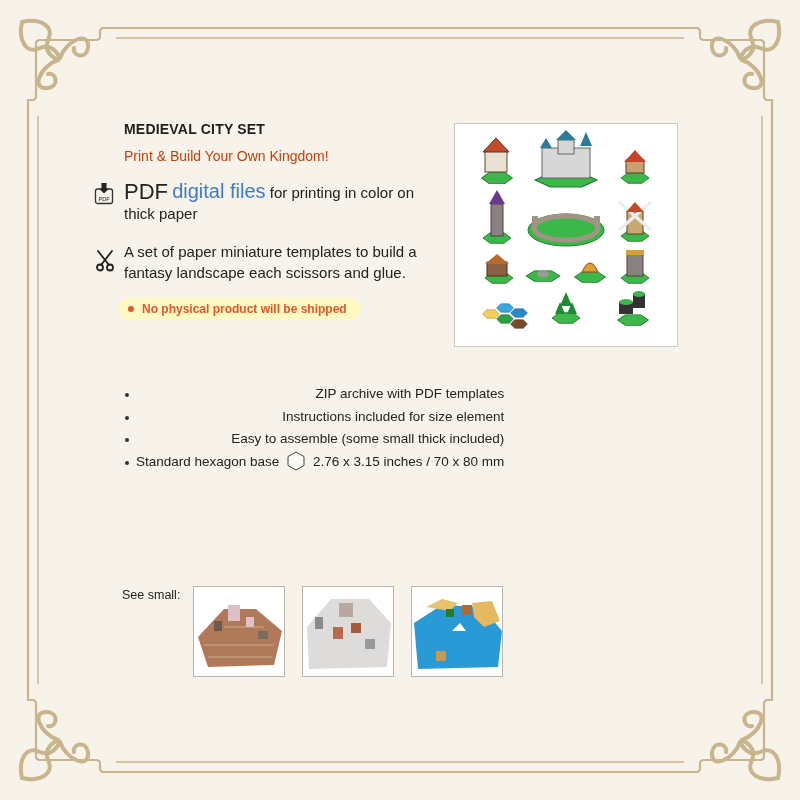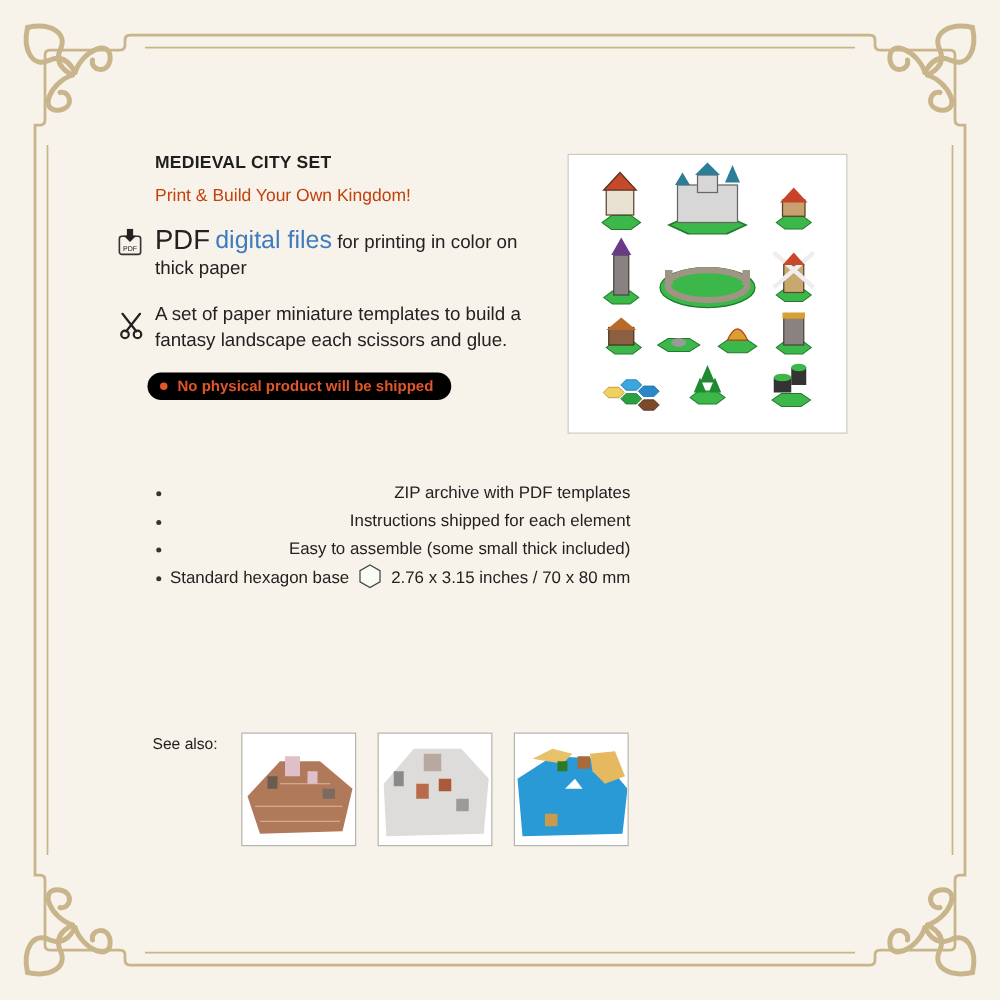--- a/index.html
+++ b/index.html
@@ -15,21 +15,21 @@
   .feat { position: absolute; left: 124px; font-size: 15px; line-height: 21px; color: #222; }
   .feat-pdf { top: 181px; width: 320px; }
   .feat-pdf .pdf-big { font-size: 22px; vertical-align: -1px; }
   .feat-pdf .digital { color: #3f7bbf; font-weight: normal; font-size: 20px; }
   .feat-cut { top: 241px; width: 320px; }
   .icon { position: absolute; }
   .pdf-icon { left: 94px; top: 183px; width: 20px; height: 22px; }
   .scissors-icon { left: 95px; top: 250px; width: 20px; height: 22px; }
   .badge {
     position: absolute; left: 118px; top: 298px; height: 22px; padding: 0 14px 0 10px;
-    background: #000000; border-radius: 11px; display: flex; align-items: center;
+    background: #fef9c3; border-radius: 11px; display: flex; align-items: center;
     font-size: 12px; font-weight: bold; color: #e2562c;
   }
   .badge .dot { width: 6px; height: 6px; background: #e2562c; border-radius: 50%; margin-right: 8px; }
   .preview {
     position: absolute; left: 454px; top: 123px; width: 222px; height: 222px;
     background: #fff; border: 1px solid #cfcac0;
   }
   .bullets { position: absolute; left: 124px; top: 383px; margin: 0; padding: 0; list-style: none; font-size: 13.5px; color: #222; }
   .bullets li { height: 22.5px; line-height: 22.5px; position: relative; padding-left: 12px; text-align: right; }
   .bullets li::before { content: ""; position: absolute; left: 1px; top: 10px; width: 4px; height: 4px; border-radius: 50%; background: #333; }
@@ -174,32 +174,32 @@
       <rect x="-14" y="-8" width="14" height="12" fill="#333"></rect>
       <ellipse cx="-7" cy="-8" rx="7" ry="3" fill="#3cb84a"></ellipse>
       <rect x="0" y="-16" width="12" height="14" fill="#333"></rect>
       <ellipse cx="6" cy="-16" rx="6" ry="3" fill="#3cb84a"></ellipse>
     </g>
   </svg>
 </div>
 
 <ul class="bullets">
   <li>ZIP archive with PDF templates</li>
-  <li>Instructions shipped for each element</li>
+  <li>Instructions included for size element</li>
   <li>Easy to assemble (some small thick included)</li>
   <li>
     <span>Standard hexagon base</span>
     <svg class="hex-inline" viewBox="0 0 20 20">
       <polygon points="10,1 18,5.5 18,14.5 10,19 2,14.5 2,5.5" fill="#fbfbf6" stroke="#444" stroke-width="1"></polygon>
     </svg>
     <span>2.76 x 3.15 inches / 70 x 80 mm</span>
   </li>
 </ul>
 
-<div class="see-also">See also:</div>
+<div class="see-also">See small:</div>
 
 <a class="thumb" style="left:193px">
   <svg viewBox="0 0 90 89">
     <rect width="90" height="89" fill="#fff"></rect>
     <path d="M4 50 L30 22 L62 22 L88 44 L80 78 L14 80 Z" fill="#b07a5a"></path>
     <g stroke="#d9b8a0" stroke-width="0.8" fill="none">
       <path d="M10 58 L80 58 M14 70 L78 70 M30 40 L70 40"></path>
     </g>
     <rect x="34" y="18" width="12" height="16" fill="#e0c0c8"></rect>
     <rect x="52" y="30" width="8" height="10" fill="#e0c0c8"></rect>

